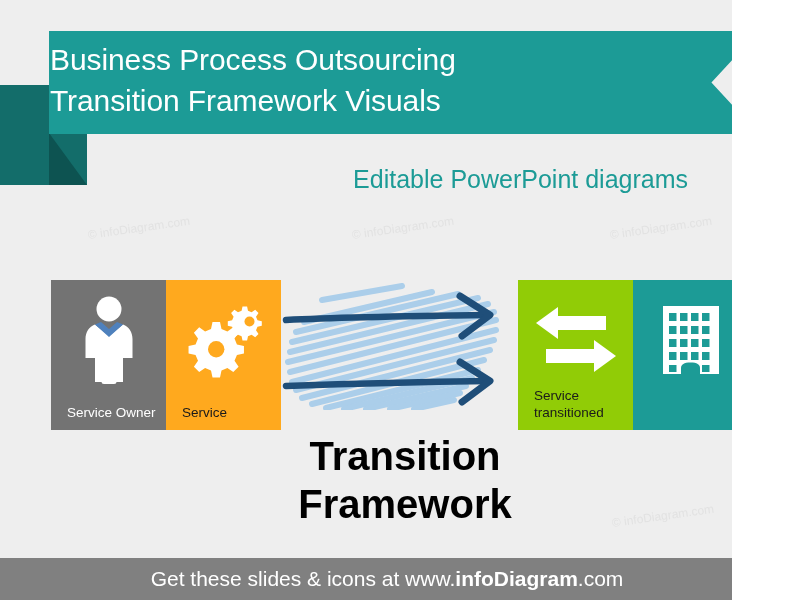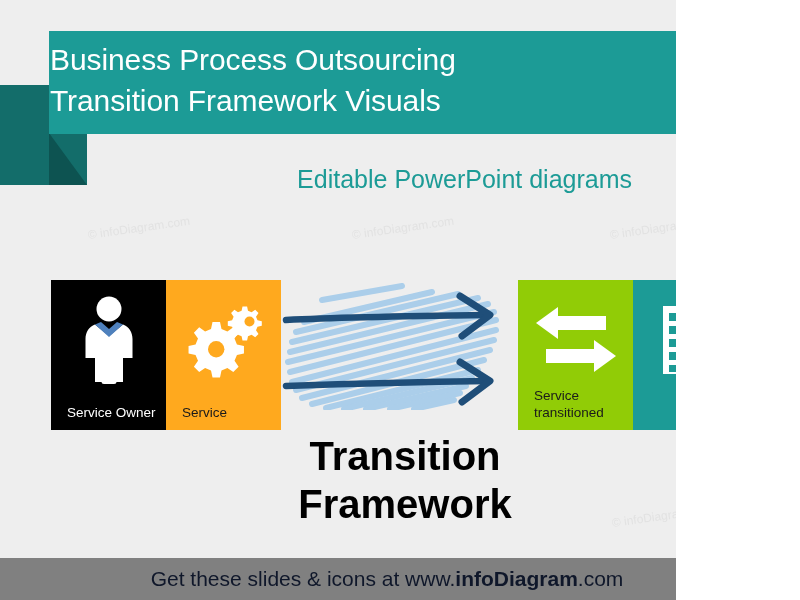--- a/index.html
+++ b/index.html
@@ -6,21 +6,21 @@
   html, body {
     margin: 0;
     padding: 0;
     background: #ffffff;
   }
   body {
     font-family: "Liberation Sans", sans-serif;
   }
   #slide {
     position: relative;
-    width: 676px;
+    width: 732px;
     height: 600px;
     background: #eeeeee;
     overflow: hidden;
   }
   #banner-shadow-wrap {
     position: absolute;
     left: 0px;
     top: 85px;
     width: 87px;
     height: 100px;
@@ -86,21 +86,21 @@
   }
 
   
   .tile {
     position: absolute;
     top: 280px;
     width: 115px;
     height: 150px;
     box-sizing: border-box;
   }
-  #tile-service-owner { left: 51px;  background: #000000; text-decoration: underline; }
+  #tile-service-owner { left: 51px;  background: #737373; text-decoration: underline; }
   #tile-service       { left: 166px; background: #ffa91e; }
   #tile-transitioned  { left: 518px; background: #91cc06; }
   #tile-bpo           { left: 633px; background: #1c9b96; }
 
   .tile-label {
     position: absolute;
     left: 16px;
     right: 0;
     bottom: 9px;
     text-align: left;
@@ -153,21 +153,21 @@
     width: 800px;
     height: 42px;
     background: #808080;
   }
   #footer-text {
     position: absolute;
     left: 0;
     right: 0;
     top: 8px;
     text-align: center;
-    color: #0f172a;
+    color: #ffffff;
     font-size: 21px;
     line-height: 26px;
     padding-right: 26px;
     box-sizing: border-box;
   }
   #footer-text b { font-weight: bold; }
   #footer-logo {
     position: absolute;
     right: 12px;
     top: 8px;

